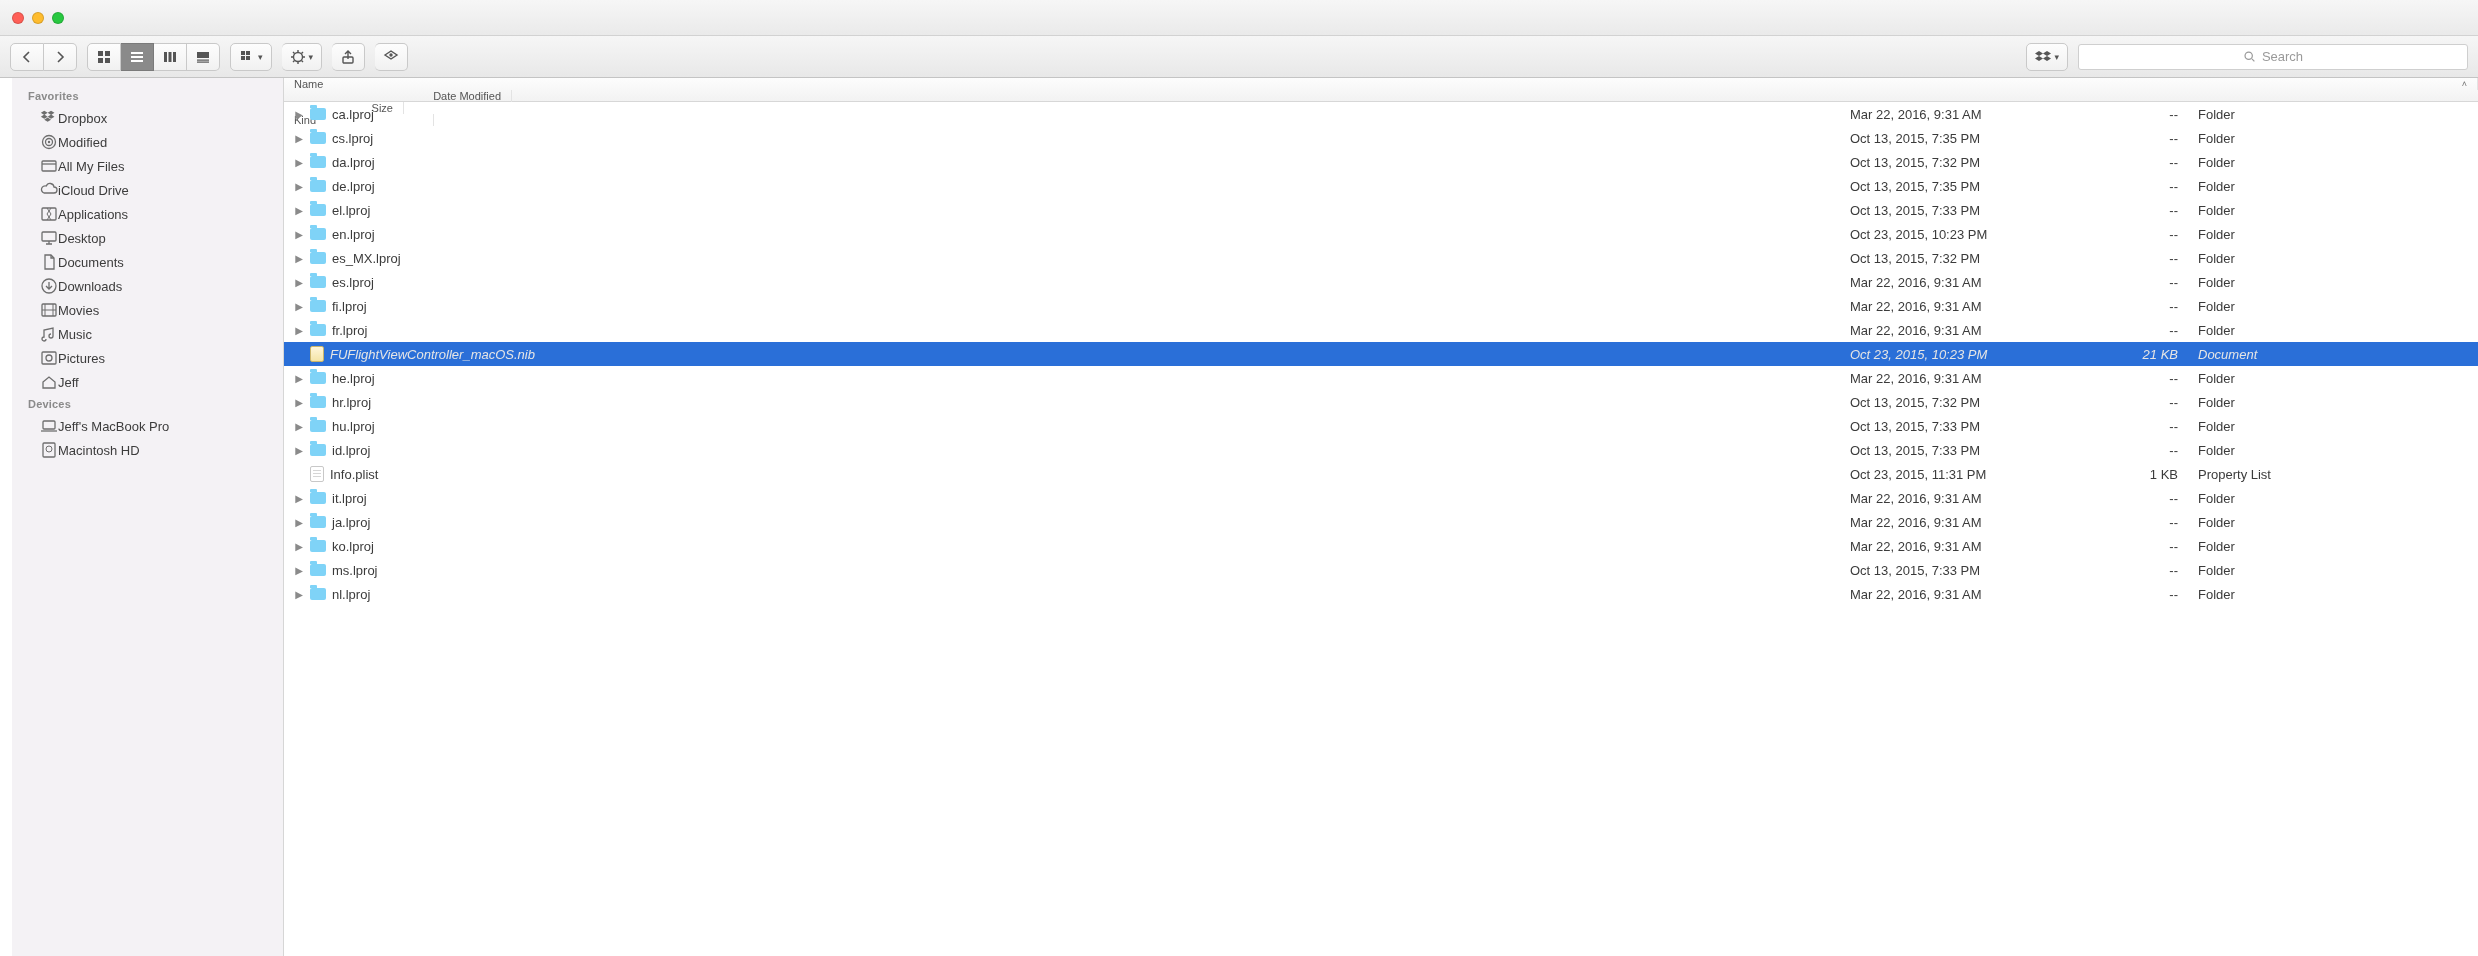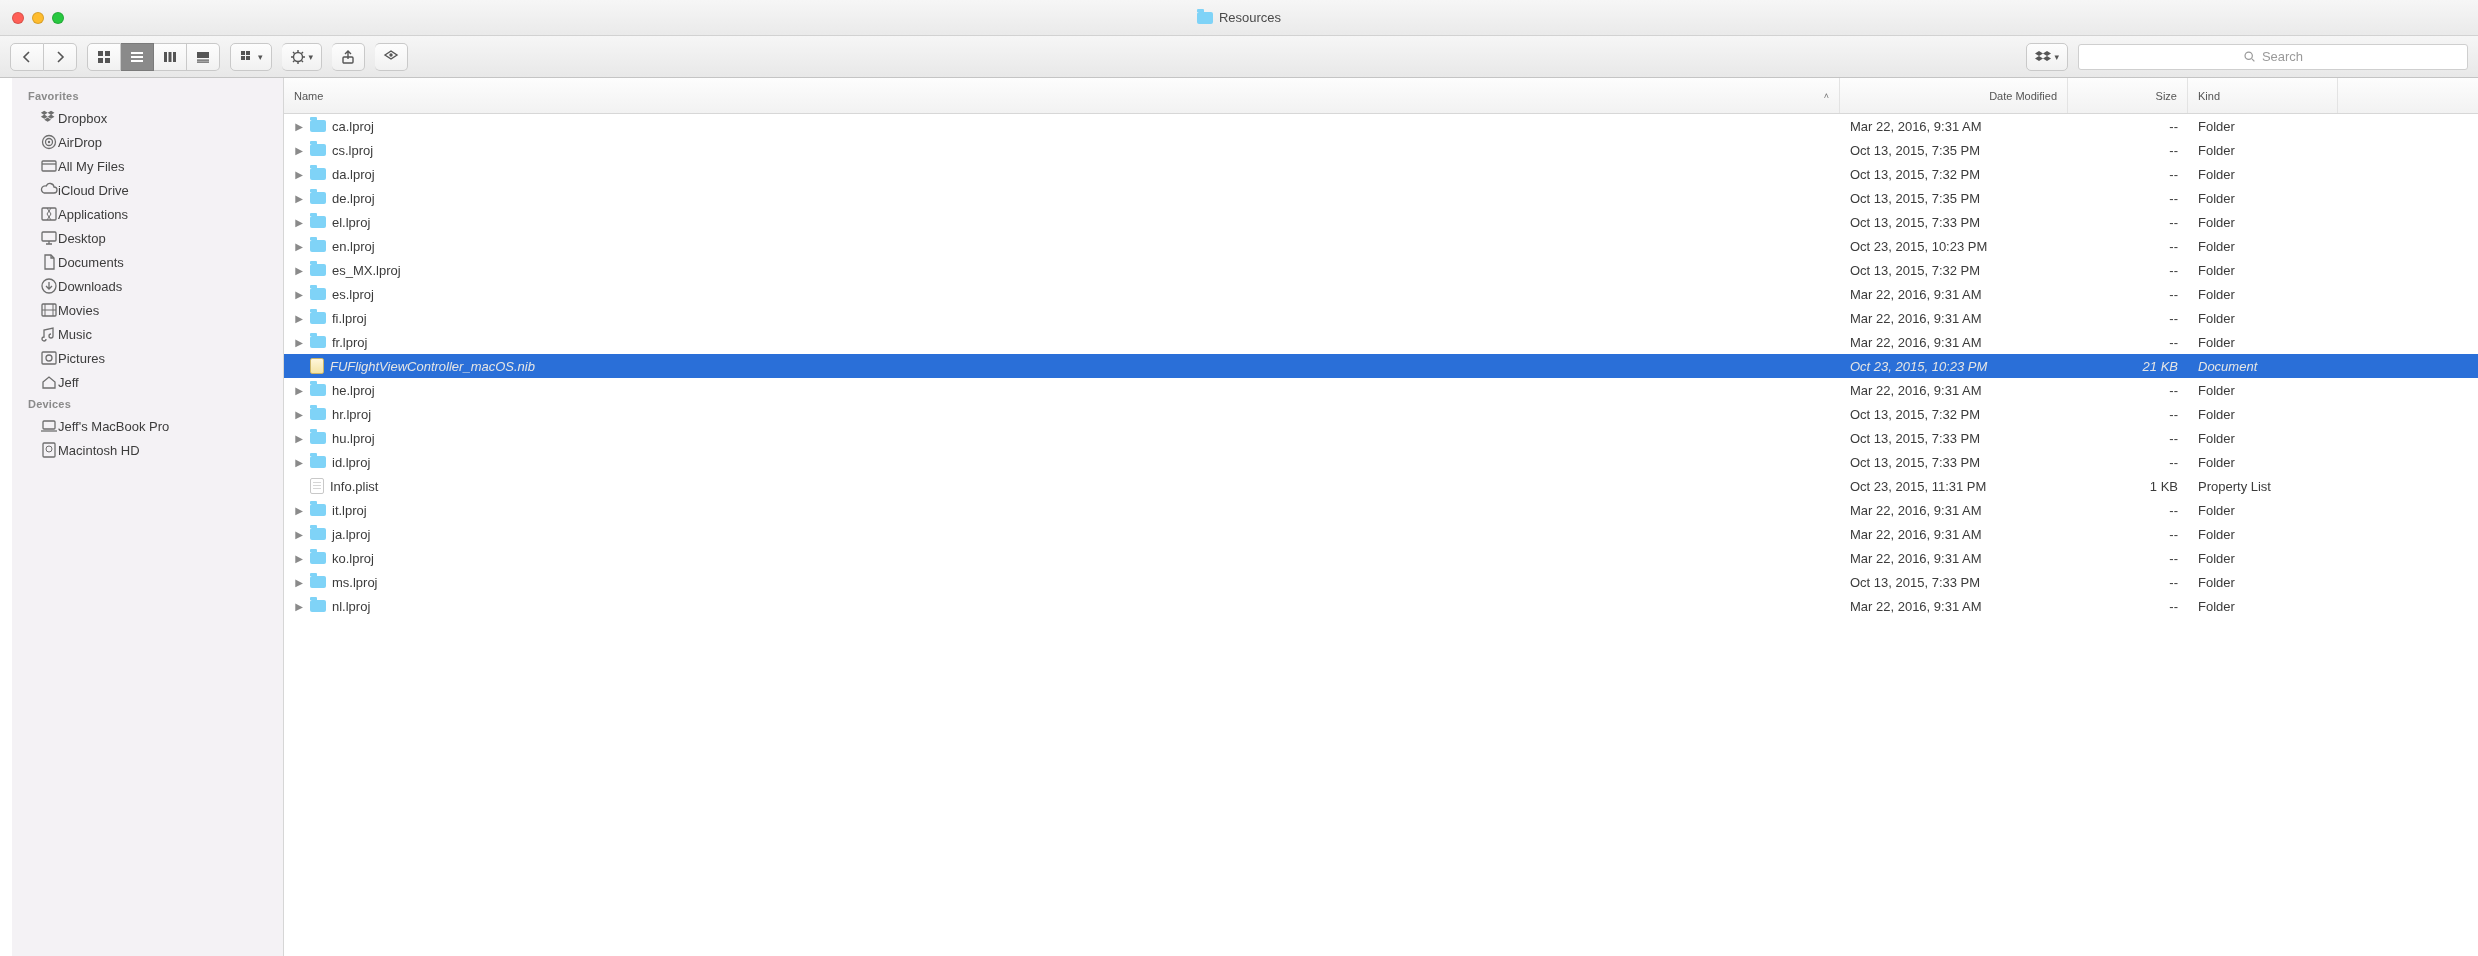--- a/index.html
+++ b/index.html
@@ -33,21 +33,21 @@
 
 
 .content { display: flex; height: calc(100% - 78px); padding-left: 12px; }
 .sidebar { width: 272px; background: #f4f2f5; border-right: 1px solid #d6d6d6; padding: 8px 0; overflow-y: auto; }
 .sb-heading { font-size: 11px; color: #8a8a8a; font-weight: 600; padding: 4px 16px 4px 16px; letter-spacing: .2px; }
 .sb-item { display: flex; align-items: center; padding: 3px 16px 3px 28px; font-size: 13px; color: #3c3c3c; cursor: default; }
 .sb-item svg { width: 18px; height: 18px; color: #6e6e6e; flex: none; }
 
 
 .listwrap { flex: 1; display: flex; flex-direction: column; overflow: hidden; }
-.cols { display: flex; height: 36px; background: linear-gradient(#fdfdfd,#f2f2f2); border-bottom: 1px solid #d7d7d7; font-size: 11px; color: #555; align-items: stretch; }
+.cols { display: flex; height: 24px; background: linear-gradient(#fdfdfd,#f2f2f2); border-bottom: 1px solid #d7d7d7; font-size: 11px; color: #555; align-items: stretch; flex-direction: column; }
 .col { display: flex; align-items: center; padding: 0 10px; border-right: 1px solid #e3e3e3; }
 .col.name { flex: 1; justify-content: space-between; }
 .col.date { width: 228px; justify-content: flex-end; }
 .col.size { width: 120px; justify-content: flex-end; }
 .col.kind { width: 150px; }
 .col.edge { width: 140px; border-right: none; }
 .cols .sort-caret { font-size: 9px; color: #777; }
 
 .rows { flex: 1; overflow-y: auto; }
 .row { display: flex; align-items: center; height: 24px; font-size: 13px; color: #3b3b3b; }
@@ -69,24 +69,20 @@
 </style>
 </head>
 <body>
 
 <div class="titlebar">
   <div class="traffic">
     <div class="tl-btn tl-close"></div>
     <div class="tl-btn tl-min"></div>
     <div class="tl-btn tl-zoom"></div>
   </div>
-  <div class="title-center">
-    <span class="folder-chip"></span>
-    <span>Resources</span>
-  </div>
 </div>
 
 <div class="toolbar">
   <div class="tb-group">
     <div class="tb-btn">
         <svg viewBox="0 0 16 16" stroke="currentColor" fill="none" stroke-width="1.6">
           <path d="M10 3 5 8l5 5"></path>
         </svg>
       </div>
     <div class="tb-btn">
@@ -186,21 +182,21 @@
           <path d="M5 2 1 4.5 5 7l4-2.5zM13 2 9 4.5 13 7l4-2.5zM1 9 5 11.5 9 9 5 6.5zM9 9l4 2.5L17 9l-4-2.5zM5 12.5 9 15l4-2.5L9 10z" transform="scale(.85)"></path>
         </svg>
         <span>Dropbox</span>
       </div>
       <div class="sb-item">
         <svg viewBox="0 0 18 18" fill="currentColor">
           <circle cx="9" cy="9" r="6.5" fill="none" stroke="currentColor" stroke-width="1.3"></circle>
           <circle cx="9" cy="9" r="3.5" fill="none" stroke="currentColor" stroke-width="1.3"></circle>
           <circle cx="9" cy="9" r="1.2"></circle>
         </svg>
-        <span>AirDrop</span>
+        <span>Modified</span>
       </div>
       <div class="sb-item">
         <svg viewBox="0 0 18 18" fill="currentColor">
           <rect x="2" y="4" width="14" height="10" rx="1" fill="none" stroke="currentColor" stroke-width="1.3"></rect>
           <path d="M2 7h14" stroke="currentColor" stroke-width="1.3"></path>
         </svg>
         <span>All My Files</span>
       </div>
       <div class="sb-item">
         <svg viewBox="0 0 18 18" fill="currentColor">

